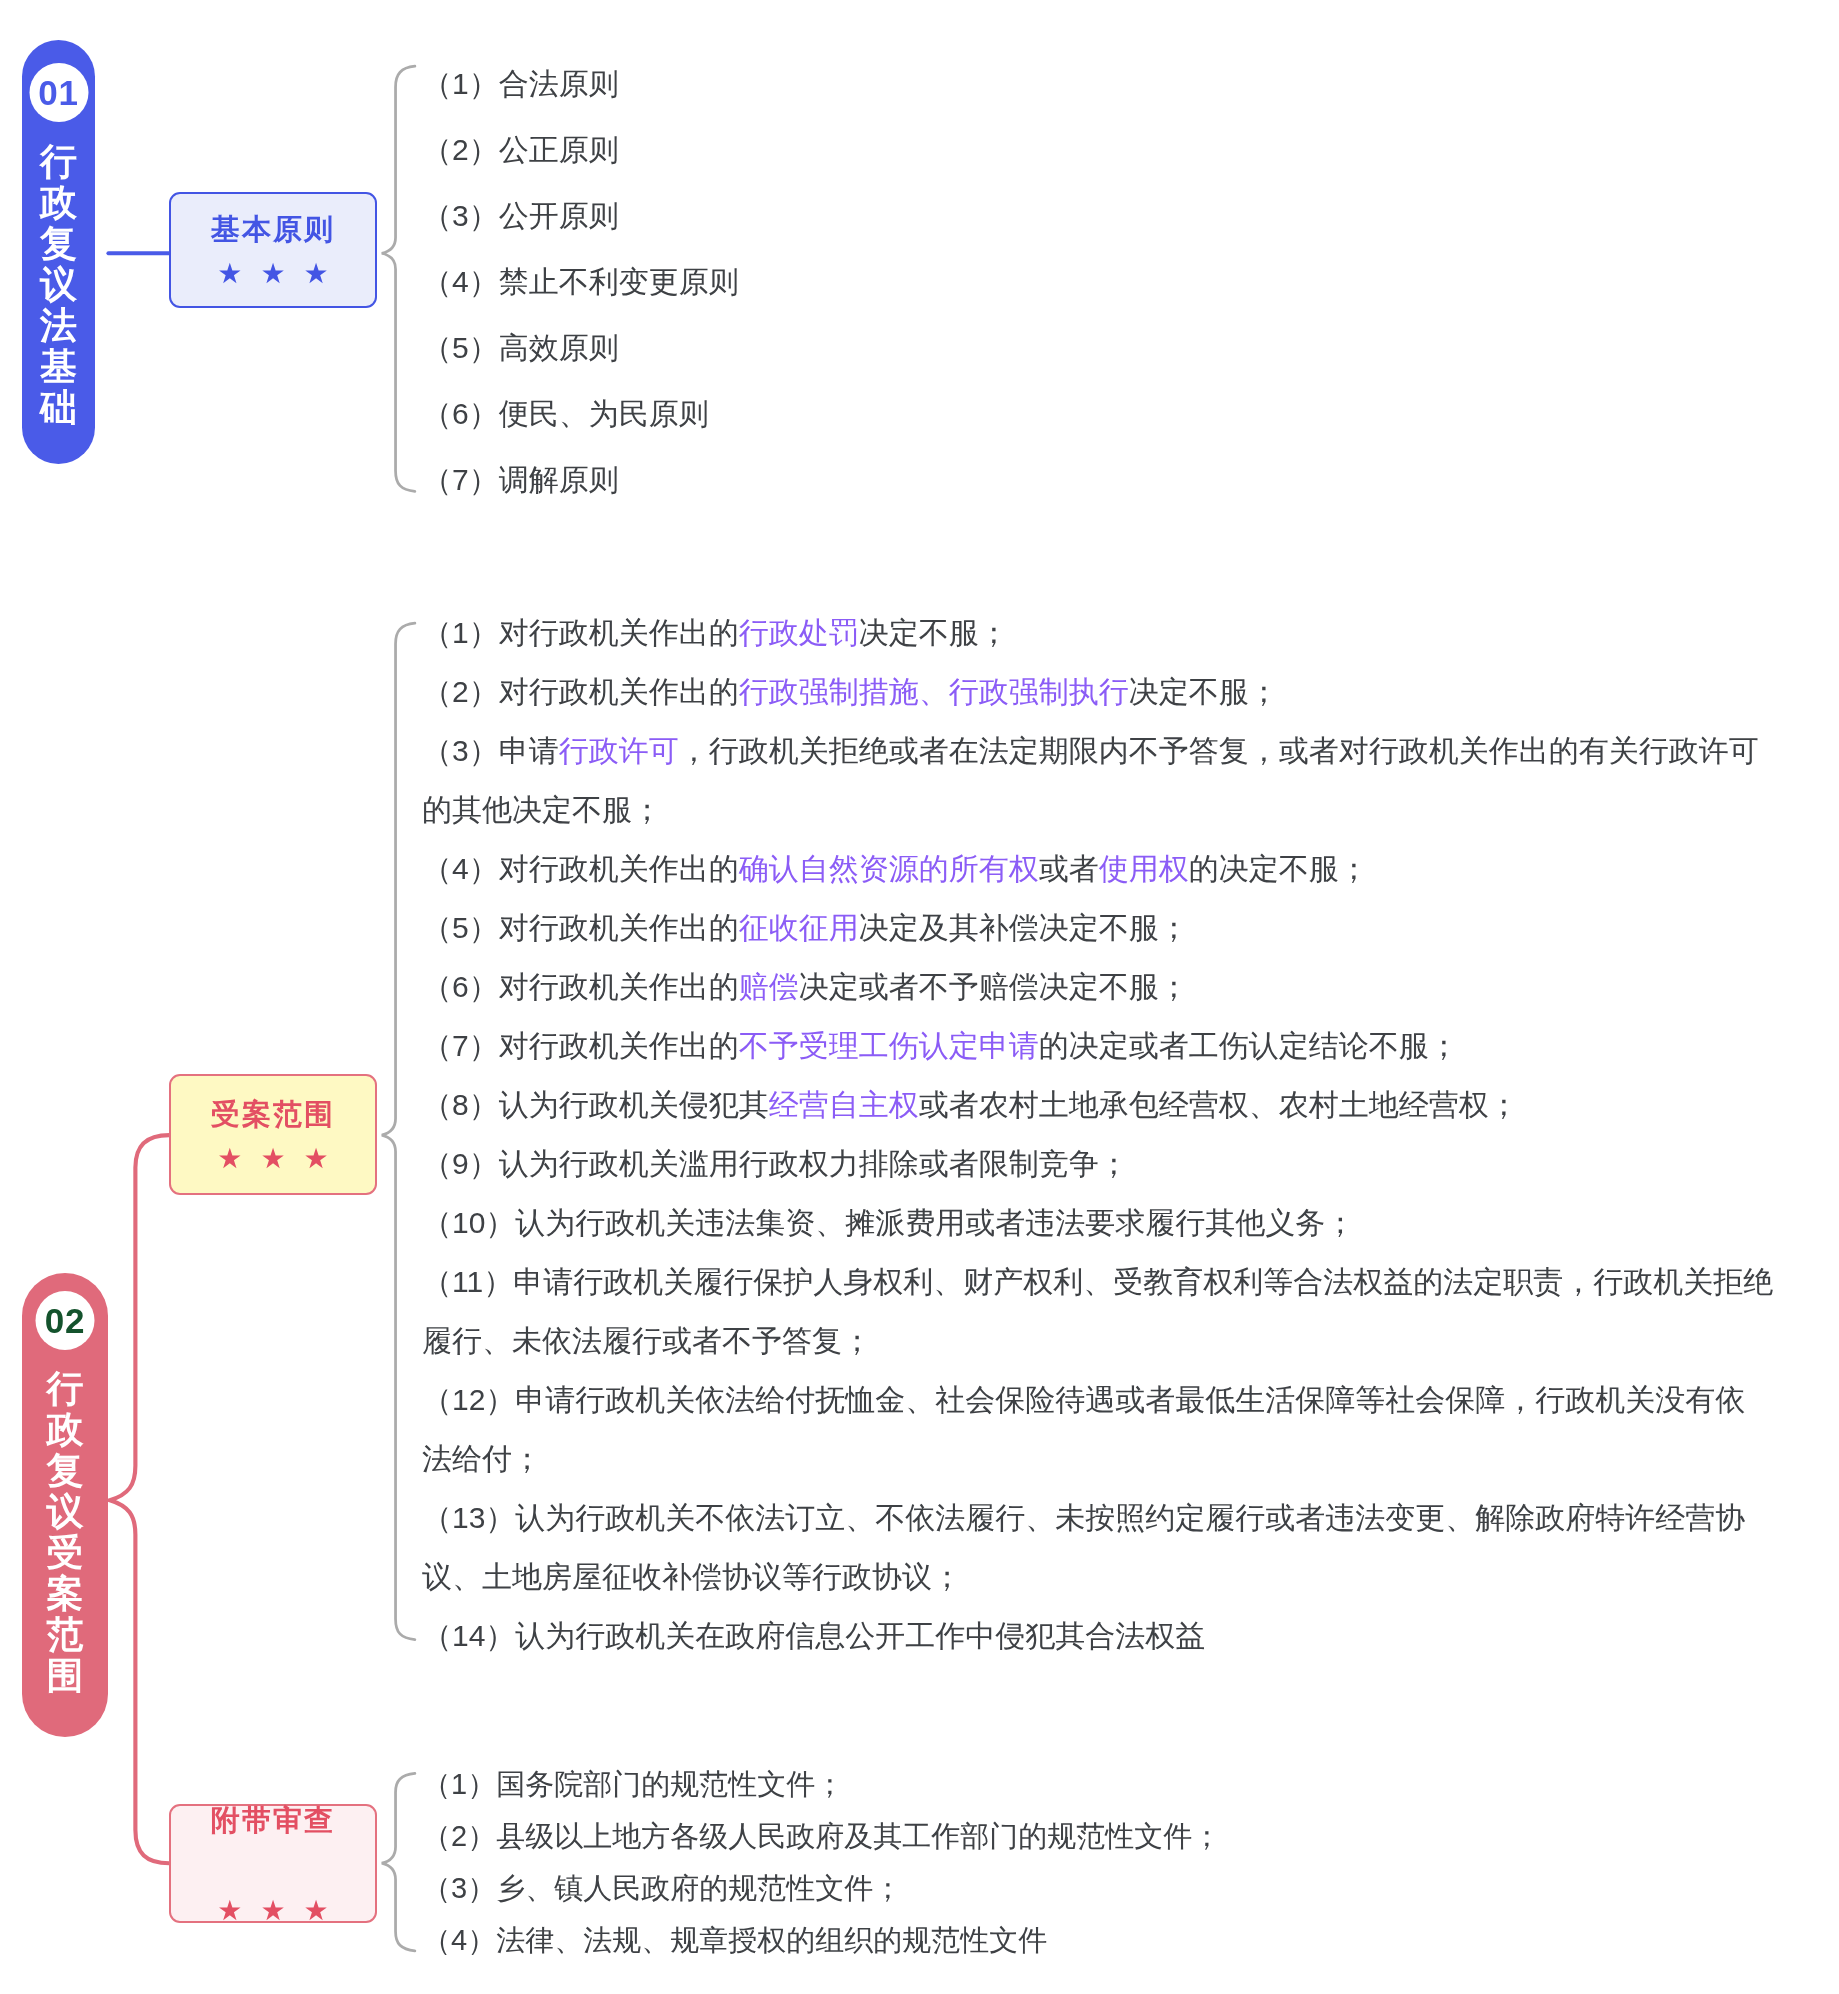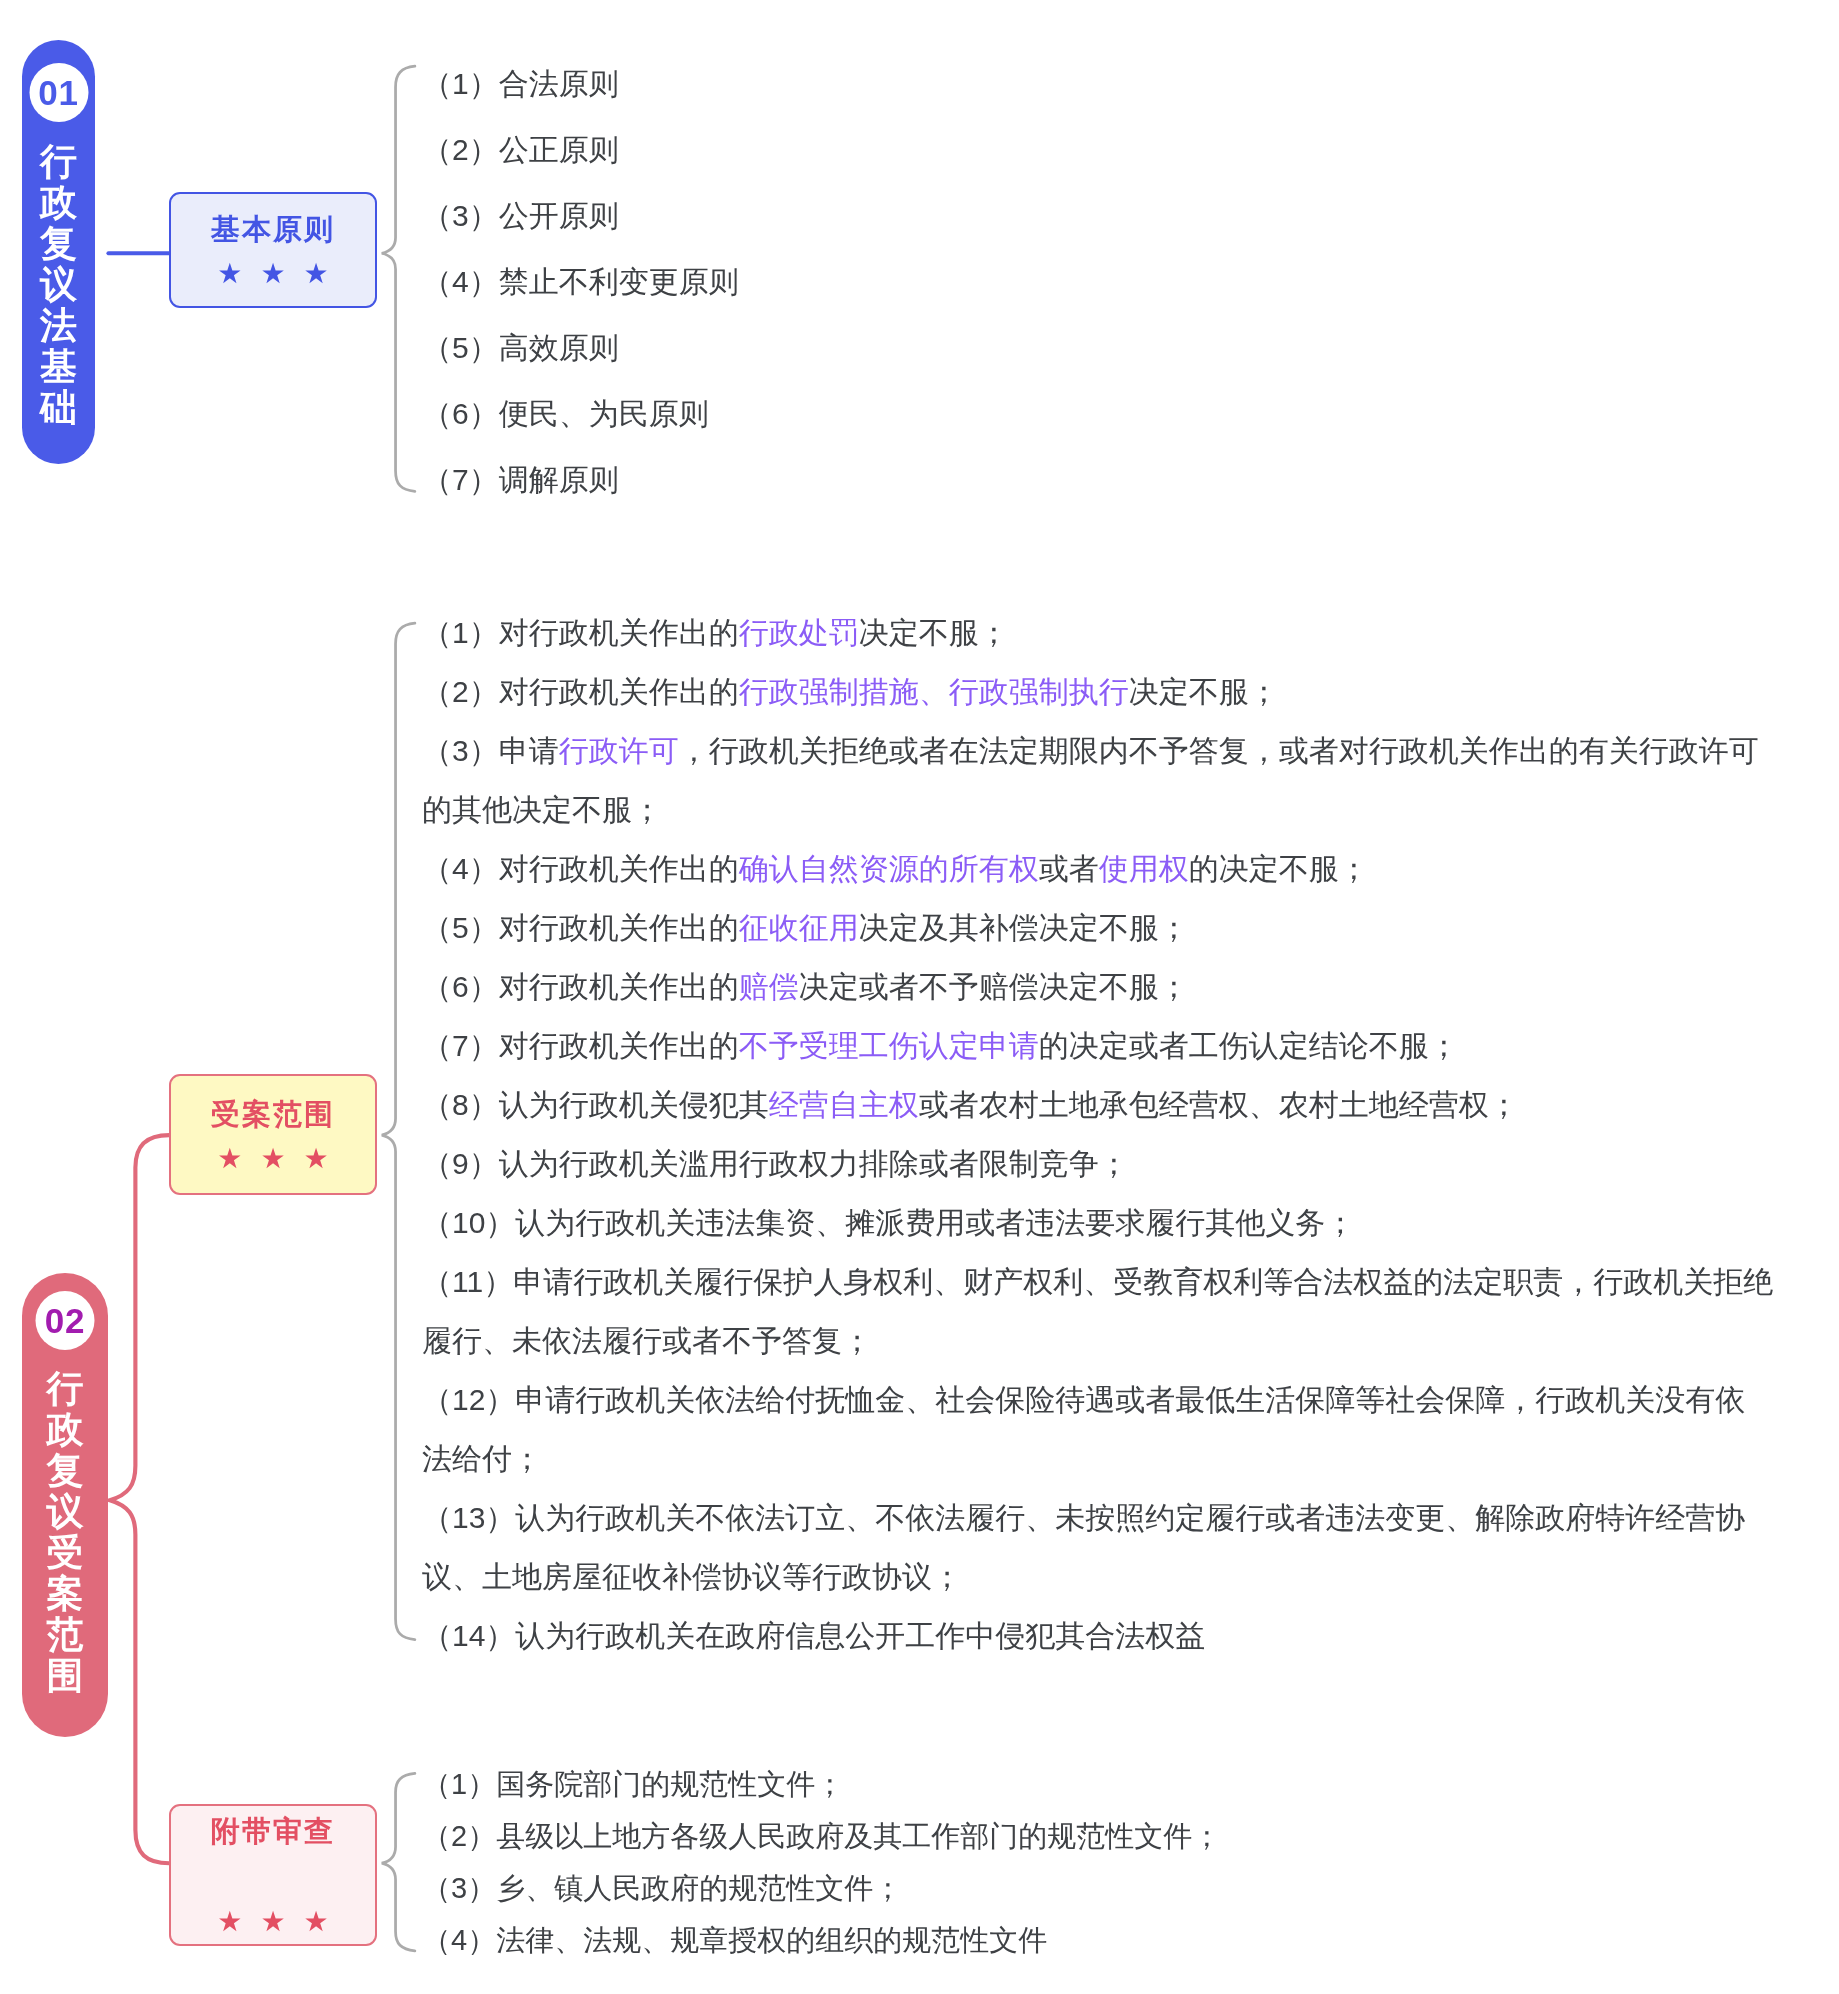--- a/index.html
+++ b/index.html
@@ -17,21 +17,21 @@
   .pill{position:absolute;border-radius:44px;}
   .pill-blue{left:22px;top:40px;width:73px;height:424px;background:#4A5BE8;}
   .pill-rose{left:22px;top:1273px;width:86px;height:464px;background:#E06A7B;}
   .badge{
     position:absolute;left:50%;transform:translateX(-50%);
     width:59px;height:59px;border-radius:50%;background:#ffffff;
     display:flex;align-items:center;justify-content:center;
     font-weight:700;font-size:35px;letter-spacing:0.7px;
   }
   .pill-blue .badge{top:23px;color:#4A5BE8;}
-  .pill-rose .badge{top:18px;color:#a21caf;}
+  .pill-rose .badge{top:18px;color:#14532d;}
   .vtitle{
     position:absolute;left:0;width:100%;
     color:#ffffff;
     font-family:"Liberation Serif","DejaVu Serif",serif;
     font-weight:600;
   }
   .pill-blue .vtitle{top:101px;}
   .pill-rose .vtitle{top:95px;}
   .vtitle div{
     width:100%;text-align:center;
@@ -45,21 +45,21 @@
   }
   .branch-blue{
     left:169px;top:192px;width:208px;height:116px;
     background:#EAEDFB;border:2.1px solid #4355E4;color:#4355E4;
   }
   .branch-rose-a{
     left:169px;top:1074px;width:208px;height:121px;
     background:#fef9c3;border:2.1px solid #E4717F;color:#E34F63;
   }
   .branch-rose-b{
-    left:169px;top:1804px;width:208px;height:142px;
+    left:169px;top:1804px;width:208px;height:119px;
     background:#FDF0F2;border:2.1px solid #E4717F;color:#E34F63;gap:46px;
   }
   .branch-label{font-size:29px;font-weight:700;letter-spacing:2.1px;}
   .branch-stars{font-size:28px;letter-spacing:18px;padding-left:18px;margin-top:7px;}
 
   
   .items{position:absolute;color:#3E4145;}
   .items .item{white-space:normal;word-break:break-all;}
   .items-s1{left:422px;top:51px;width:966px;font-size:30px;font-weight:500;}
   .items-s1 .item{line-height:66px;height:66px;}

